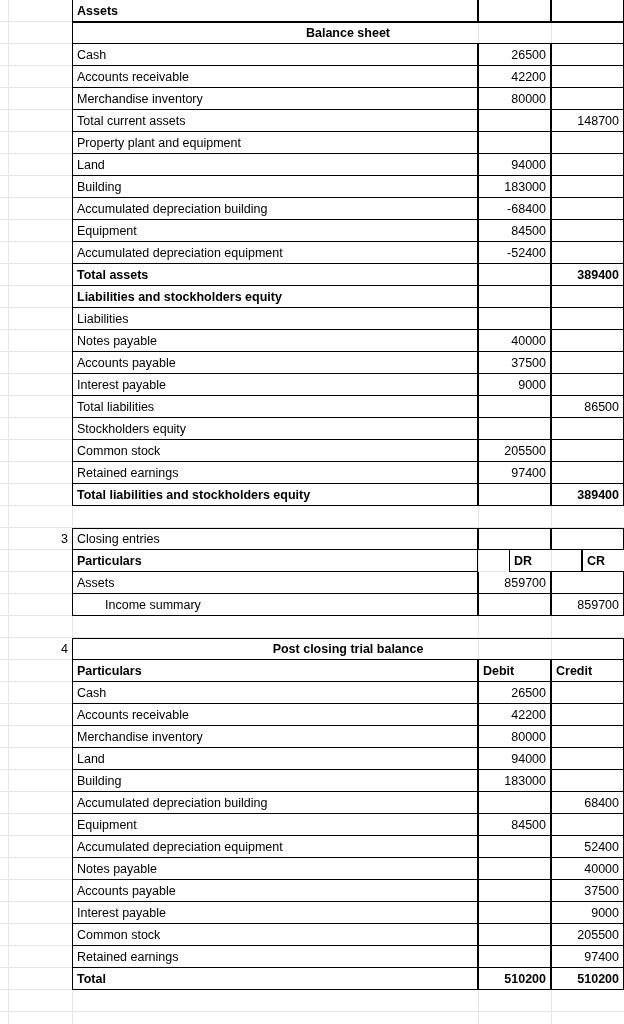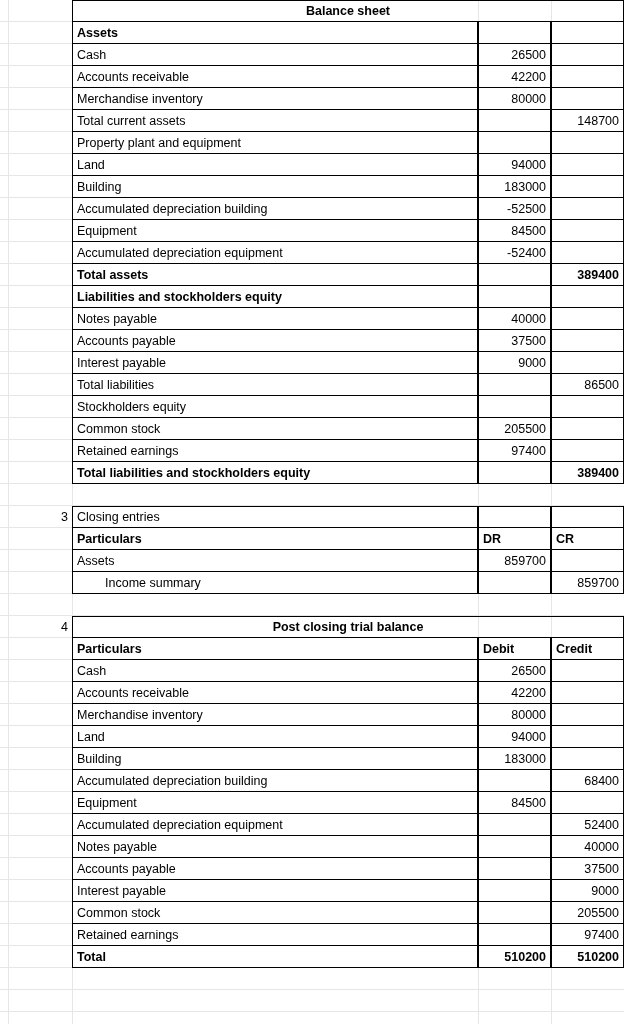--- a/index.html
+++ b/index.html
@@ -154,30 +154,30 @@
     <div class="hline" style="top: 967px;"></div>
     <div class="hline" style="top: 989px;"></div>
     <div class="hline" style="top: 1011px;"></div>
     <div class="vline" style="left: 8px;"></div>
     <div class="vline" style="left: 72px;"></div>
     <div class="vline" style="left: 478px;"></div>
     <div class="vline" style="left: 551px;"></div>
   </div>
 
 <div id="grid">
+    <div class="row">
+      <div class="gutter"></div>
+      <div class="cell boxed c-label bold">Assets</div>
+      <div class="cell boxed c-num bold"></div>
+      <div class="cell boxed c-num bold"></div>
+      <div class="tail"></div>
+    </div>
     <div class="row first-of-block ">
       <div class="gutter"></div>
       <div class="cell boxed c-merged bold">Balance sheet</div>
-      <div class="tail"></div>
-    </div>
-    <div class="row">
-      <div class="gutter"></div>
-      <div class="cell boxed c-label bold">Assets</div>
-      <div class="cell boxed c-num bold"></div>
-      <div class="cell boxed c-num bold"></div>
       <div class="tail"></div>
     </div>
     <div class="row">
       <div class="gutter"></div>
       <div class="cell boxed c-label">Cash</div>
       <div class="cell boxed c-num">26500</div>
       <div class="cell boxed c-num"></div>
       <div class="tail"></div>
     </div>
     <div class="row">
@@ -218,21 +218,21 @@
     <div class="row">
       <div class="gutter"></div>
       <div class="cell boxed c-label">Building</div>
       <div class="cell boxed c-num">183000</div>
       <div class="cell boxed c-num"></div>
       <div class="tail"></div>
     </div>
     <div class="row">
       <div class="gutter"></div>
       <div class="cell boxed c-label">Accumulated depreciation building</div>
-      <div class="cell boxed c-num">-52500</div>
+      <div class="cell boxed c-num">-68400</div>
       <div class="cell boxed c-num"></div>
       <div class="tail"></div>
     </div>
     <div class="row">
       <div class="gutter"></div>
       <div class="cell boxed c-label">Equipment</div>
       <div class="cell boxed c-num">84500</div>
       <div class="cell boxed c-num"></div>
       <div class="tail"></div>
     </div>
@@ -248,20 +248,27 @@
       <div class="cell boxed c-label bold">Total assets</div>
       <div class="cell boxed c-num bold"></div>
       <div class="cell boxed c-num bold">389400</div>
       <div class="tail"></div>
     </div>
     <div class="row">
       <div class="gutter"></div>
       <div class="cell boxed c-label bold">Liabilities and stockholders equity</div>
       <div class="cell boxed c-num bold"></div>
       <div class="cell boxed c-num bold"></div>
+      <div class="tail"></div>
+    </div>
+    <div class="row">
+      <div class="gutter"></div>
+      <div class="cell boxed c-label">Liabilities</div>
+      <div class="cell boxed c-num"></div>
+      <div class="cell boxed c-num"></div>
       <div class="tail"></div>
     </div>
     <div class="row">
       <div class="gutter"></div>
       <div class="cell boxed c-label">Notes payable</div>
       <div class="cell boxed c-num">40000</div>
       <div class="cell boxed c-num"></div>
       <div class="tail"></div>
     </div>
     <div class="row">
@@ -320,21 +327,21 @@
     <div class="row first-of-block">
       <div class="gutter">3</div>
       <div class="cell boxed c-label">Closing entries</div>
       <div class="cell boxed c-num"></div>
       <div class="cell boxed c-num"></div>
       <div class="tail"></div>
     </div>
     <div class="row">
       <div class="gutter"></div>
       <div class="cell boxed c-label bold">Particulars</div>
-      <div class="cell boxed c-num bold" style="justify-content: flex-start;">DR</div>
+      <div class="cell boxed c-num bold" style="justify-content: flex-start; margin-left: 31px;">DR</div>
       <div class="cell boxed c-num bold" style="justify-content: flex-start;">CR</div>
       <div class="tail"></div>
     </div>
     <div class="row">
       <div class="gutter"></div>
       <div class="cell boxed c-label">Assets</div>
       <div class="cell boxed c-num">859700</div>
       <div class="cell boxed c-num"></div>
       <div class="tail"></div>
     </div>

